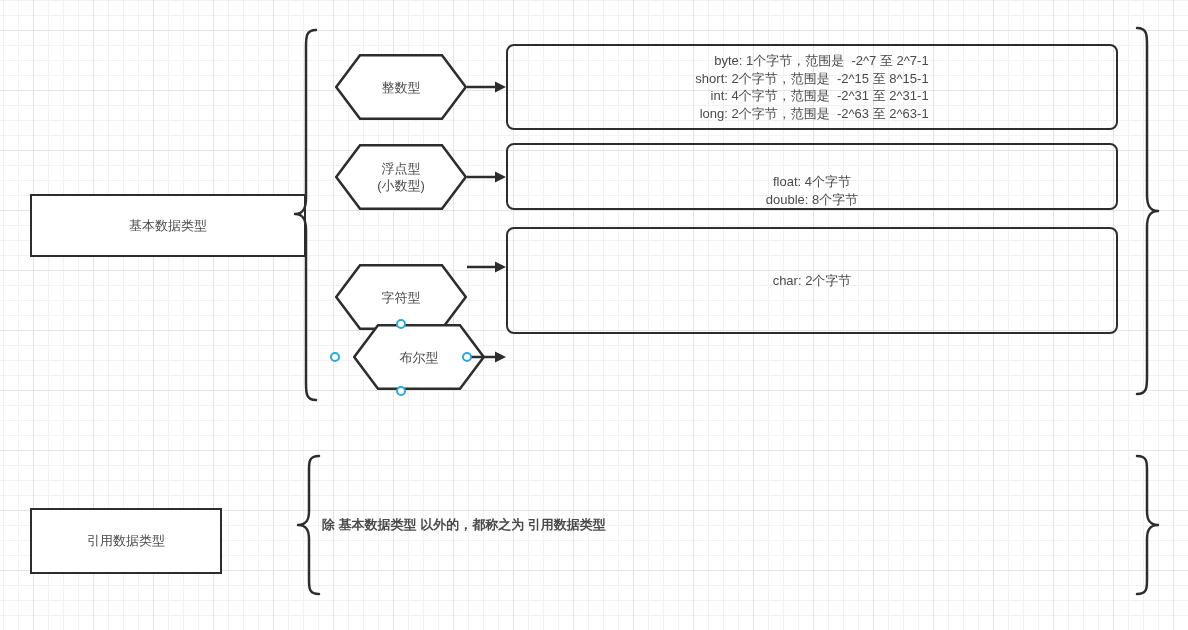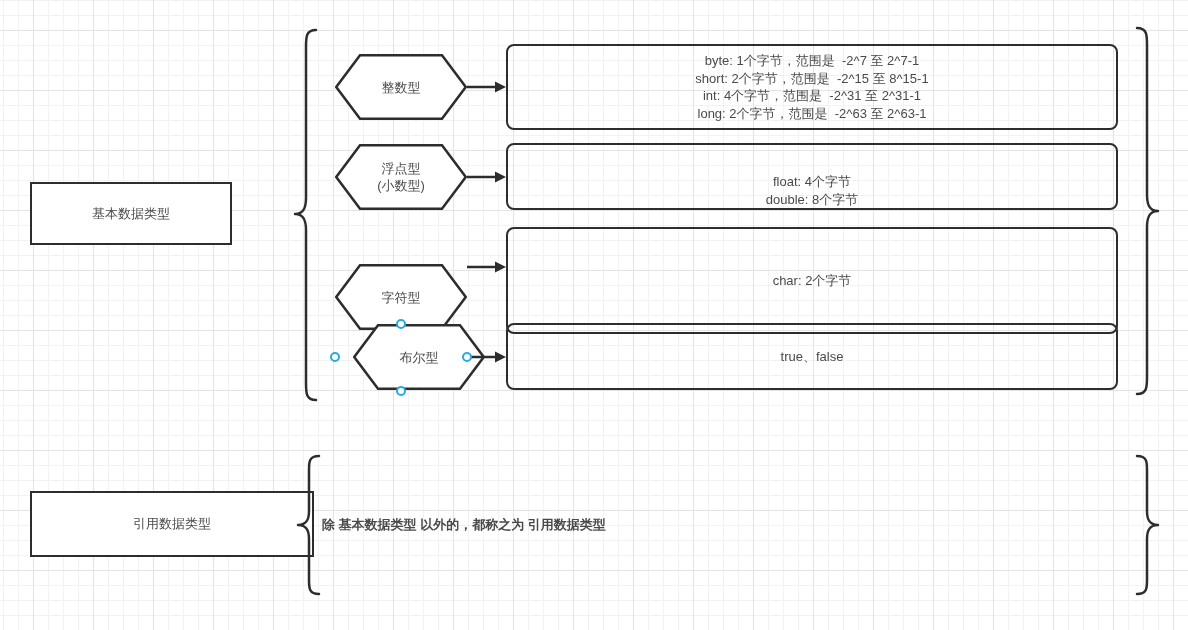--- a/index.html
+++ b/index.html
@@ -45,21 +45,21 @@
     position: absolute;
     left: 506px;
     width: 612px;
     background: transparent;
     border: 2.5px solid #2d2d2d;
     border-radius: 8px;
     display: flex;
     align-items: center;
     justify-content: center;
   }
-  .lines { font-size: 13px; line-height: 17.5px; color: #4a4a4a; text-align: center; }
+  .lines { font-size: 13px; line-height: 17.5px; color: #4a4a4a; text-align: right; }
   .lines.center { text-align: center; }
   .lines div { white-space: pre-wrap; }
   .arrow-svg { position: absolute; left: 467px; width: 40px; height: 14px; }
   .brace { position: absolute; }
   .brace path {
     fill: none;
     stroke: #2d2d2d;
     stroke-width: 2.5;
     stroke-linecap: round;
     stroke-linejoin: round;
@@ -78,21 +78,21 @@
     text-align: left;
     white-space: pre-wrap;
     font-weight: bold;
   }
 </style>
 </head>
 <body>
 
 <div id="canvas">
 
-  <div class="rect-box" style="left:30px; top:182px; width:202px; height:63px;">
+  <div class="rect-box" style="left:30px; top:194px; width:276px; height:63px;">
     <span>基本数据类型</span>
   </div>
 
   <svg class="brace" style="left:293px; top:28px;" width="26" height="374" viewBox="0 0 26 374">
     <path d="M23,2 C13,2 13,9 13,19 L13,170 C13,179 11,186 2,186 C11,186 13,193 13,202 L13,355 C13,365 13,372 23,372"></path>
   </svg>
 
   <svg class="brace" style="left:1134px; top:26px;" width="26" height="370" viewBox="0 0 26 370">
     <path d="M3,2 C13,2 13,9 13,19 L13,169 C13,178 15,185 24,185 C15,185 13,192 13,201 L13,351 C13,361 13,368 3,368"></path>
   </svg>
@@ -161,32 +161,27 @@
       <polygon points="25,1.25 107,1.25 130.75,33 107,64.75 25,64.75 1.25,33" fill="#ffffff" stroke="#2d2d2d" stroke-width="2.5"></polygon>
     </svg>
     <div class="hex-label">
       <span>布尔型</span>
     </div>
   </div>
   <svg class="arrow-svg" style="top:350px;" viewBox="0 0 40 14">
     <line x1="0" y1="7" x2="29" y2="7" stroke="#2d2d2d" stroke-width="2.5"></line>
     <polygon points="28,1.5 39,7 28,12.5" fill="#2d2d2d"></polygon>
   </svg>
-  <div class="detail-box" style="top:323px; height:67px;">
-    <div class="lines center">
-      <div>true、false</div>
-    </div>
-  </div>
 
   <div class="handle" style="left:396px; top:319px;"></div>
   <div class="handle" style="left:330px; top:352px;"></div>
   <div class="handle" style="left:462px; top:352px;"></div>
   <div class="handle" style="left:396px; top:386px;"></div>
 
-  <div class="rect-box" style="left:30px; top:491px; width:284px; height:66px;">
+  <div class="rect-box" style="left:30px; top:508px; width:192px; height:66px;">
     <span>引用数据类型</span>
   </div>
 
   <svg class="brace" style="left:296px; top:454px;" width="26" height="142" viewBox="0 0 26 142">
     <path d="M23,2 C13,2 13,8 13,16 L13,57 C13,65 11,71 2,71 C11,71 13,77 13,85 L13,126 C13,134 13,140 23,140"></path>
   </svg>
 
   <svg class="brace" style="left:1134px; top:454px;" width="26" height="142" viewBox="0 0 26 142">
     <path d="M3,2 C13,2 13,8 13,16 L13,57 C13,65 15,71 24,71 C15,71 13,77 13,85 L13,126 C13,134 13,140 3,140"></path>
   </svg>

